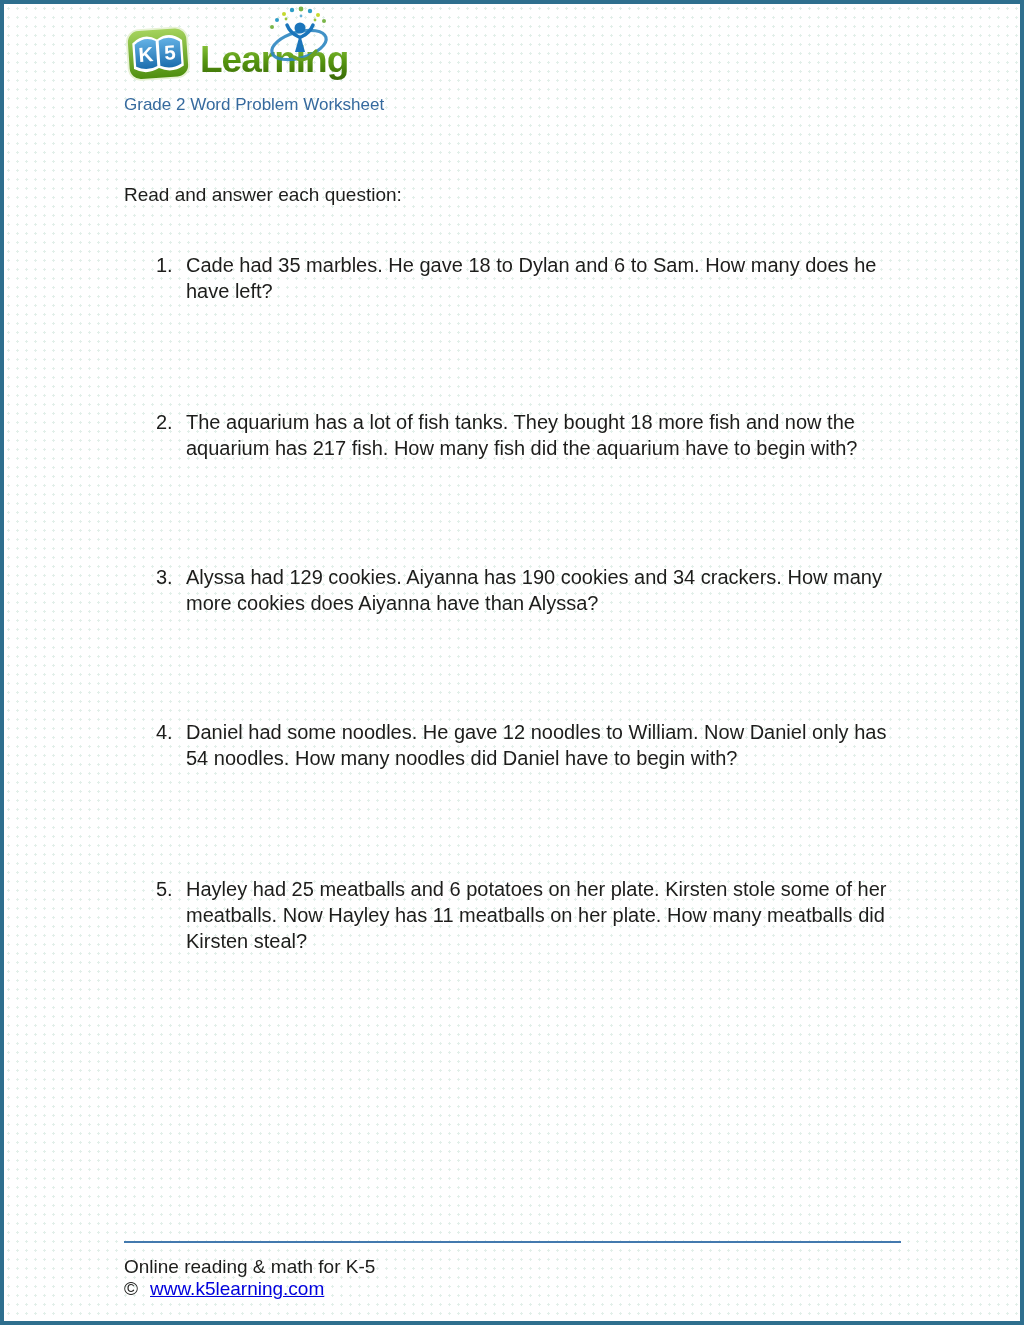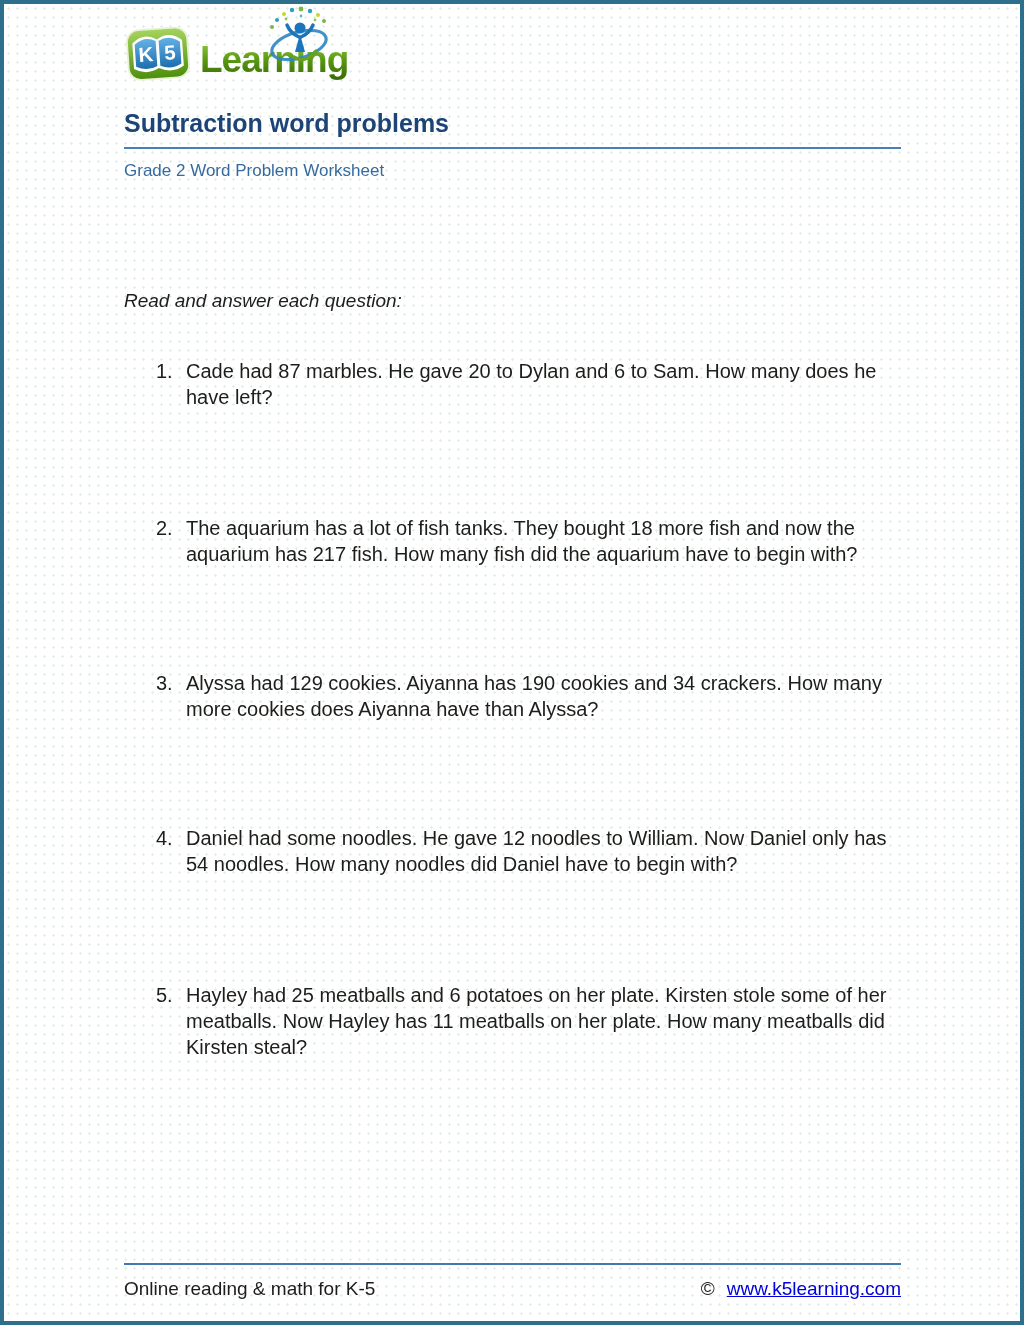--- a/index.html
+++ b/index.html
@@ -48,35 +48,35 @@
     margin-top: 26px;
     font-size: 25px;
     font-weight: bold;
     color: #1d4477;
     padding-bottom: 9px;
     border-bottom: 2px solid #4a7fb5;
   }
   .subtitle { margin-top: 12px; font-size: 17px; color: #366a9e; }
 
   
-  .instruction { margin-top: 109px; font-size: 19px; font-style: italic; color: #1d1d1b; }
+  .instruction { margin-top: 69px; font-size: 19px; color: #1d1d1b; }
   .questions { margin-top: 46px; list-style: none; }
   .question { display: flex; padding-left: 32px; font-size: 20px; line-height: 26px; }
   .qnum { width: 30px; flex: 0 0 auto; }
   .qtext { width: 723px; }
   .q1, .q4 { margin-bottom: 105px; }
   .q2, .q3 { margin-bottom: 103px; }
 
   
   .footer {
     position: absolute; left: 120px; right: 119px; bottom: 21px;
     border-top: 2px solid #4379ae;
     padding-top: 13px;
   }
-  .footer-row { display: flex; justify-content: space-between; align-items: baseline; font-size: 19px; }
+  .footer-row { display: flex; justify-content: space-between; align-items: baseline; font-size: 19px; flex-direction: column; }
   .footer-right { display: flex; align-items: baseline; gap: 12px; }
   .copyright { color: #1d1d1b; }
   .footer-link { color: #0000dd; text-decoration: underline; cursor: pointer; text-align: right; }
 </style>
 </head>
 <body>
 
 <div class="page">
   <div class="content">
 
@@ -124,29 +124,28 @@
           <circle cx="44" cy="23" r="5.5" fill="#1b75bb"></circle>
           <path d="M44 29 L39 47 L49 47 Z" fill="#1b75bb"></path>
           <path d="M43 32 C36 29 33 25 31 20" fill="none" stroke="#1b75bb" stroke-width="3.4" stroke-linecap="round"></path>
           <path d="M45 32 C52 29 55 25 57 20" fill="none" stroke="#1b75bb" stroke-width="3.4" stroke-linecap="round"></path>
 
           <path d="M38 52 C44 56 52 56 60 46" fill="none" stroke="#6aa121" stroke-width="3.4" stroke-linecap="round"></path>
         </svg>
       </div>
     </div>
 
-    <h1 class="page-title">Subtraction word problems</h1>
     <div class="subtitle">Grade 2 Word Problem Worksheet</div>
 
     <div class="instruction">Read and answer each question:</div>
 
     <ol class="questions">
       <li class="question q1">
         <span class="qnum">1.</span>
-        <span class="qtext">Cade had 87 marbles. He gave 20 to Dylan and 6 to Sam. How many does he have left?</span>
+        <span class="qtext">Cade had 35 marbles. He gave 18 to Dylan and 6 to Sam. How many does he have left?</span>
       </li>
       <li class="question q2">
         <span class="qnum">2.</span>
         <span class="qtext">The aquarium has a lot of fish tanks.  They bought 18 more fish and now the aquarium has 217 fish. How many fish did the aquarium have to begin with?</span>
       </li>
       <li class="question q3">
         <span class="qnum">3.</span>
         <span class="qtext">Alyssa had 129 cookies. Aiyanna has 190 cookies and 34 crackers. How many more cookies does Aiyanna have than Alyssa?</span>
       </li>
       <li class="question q4">

